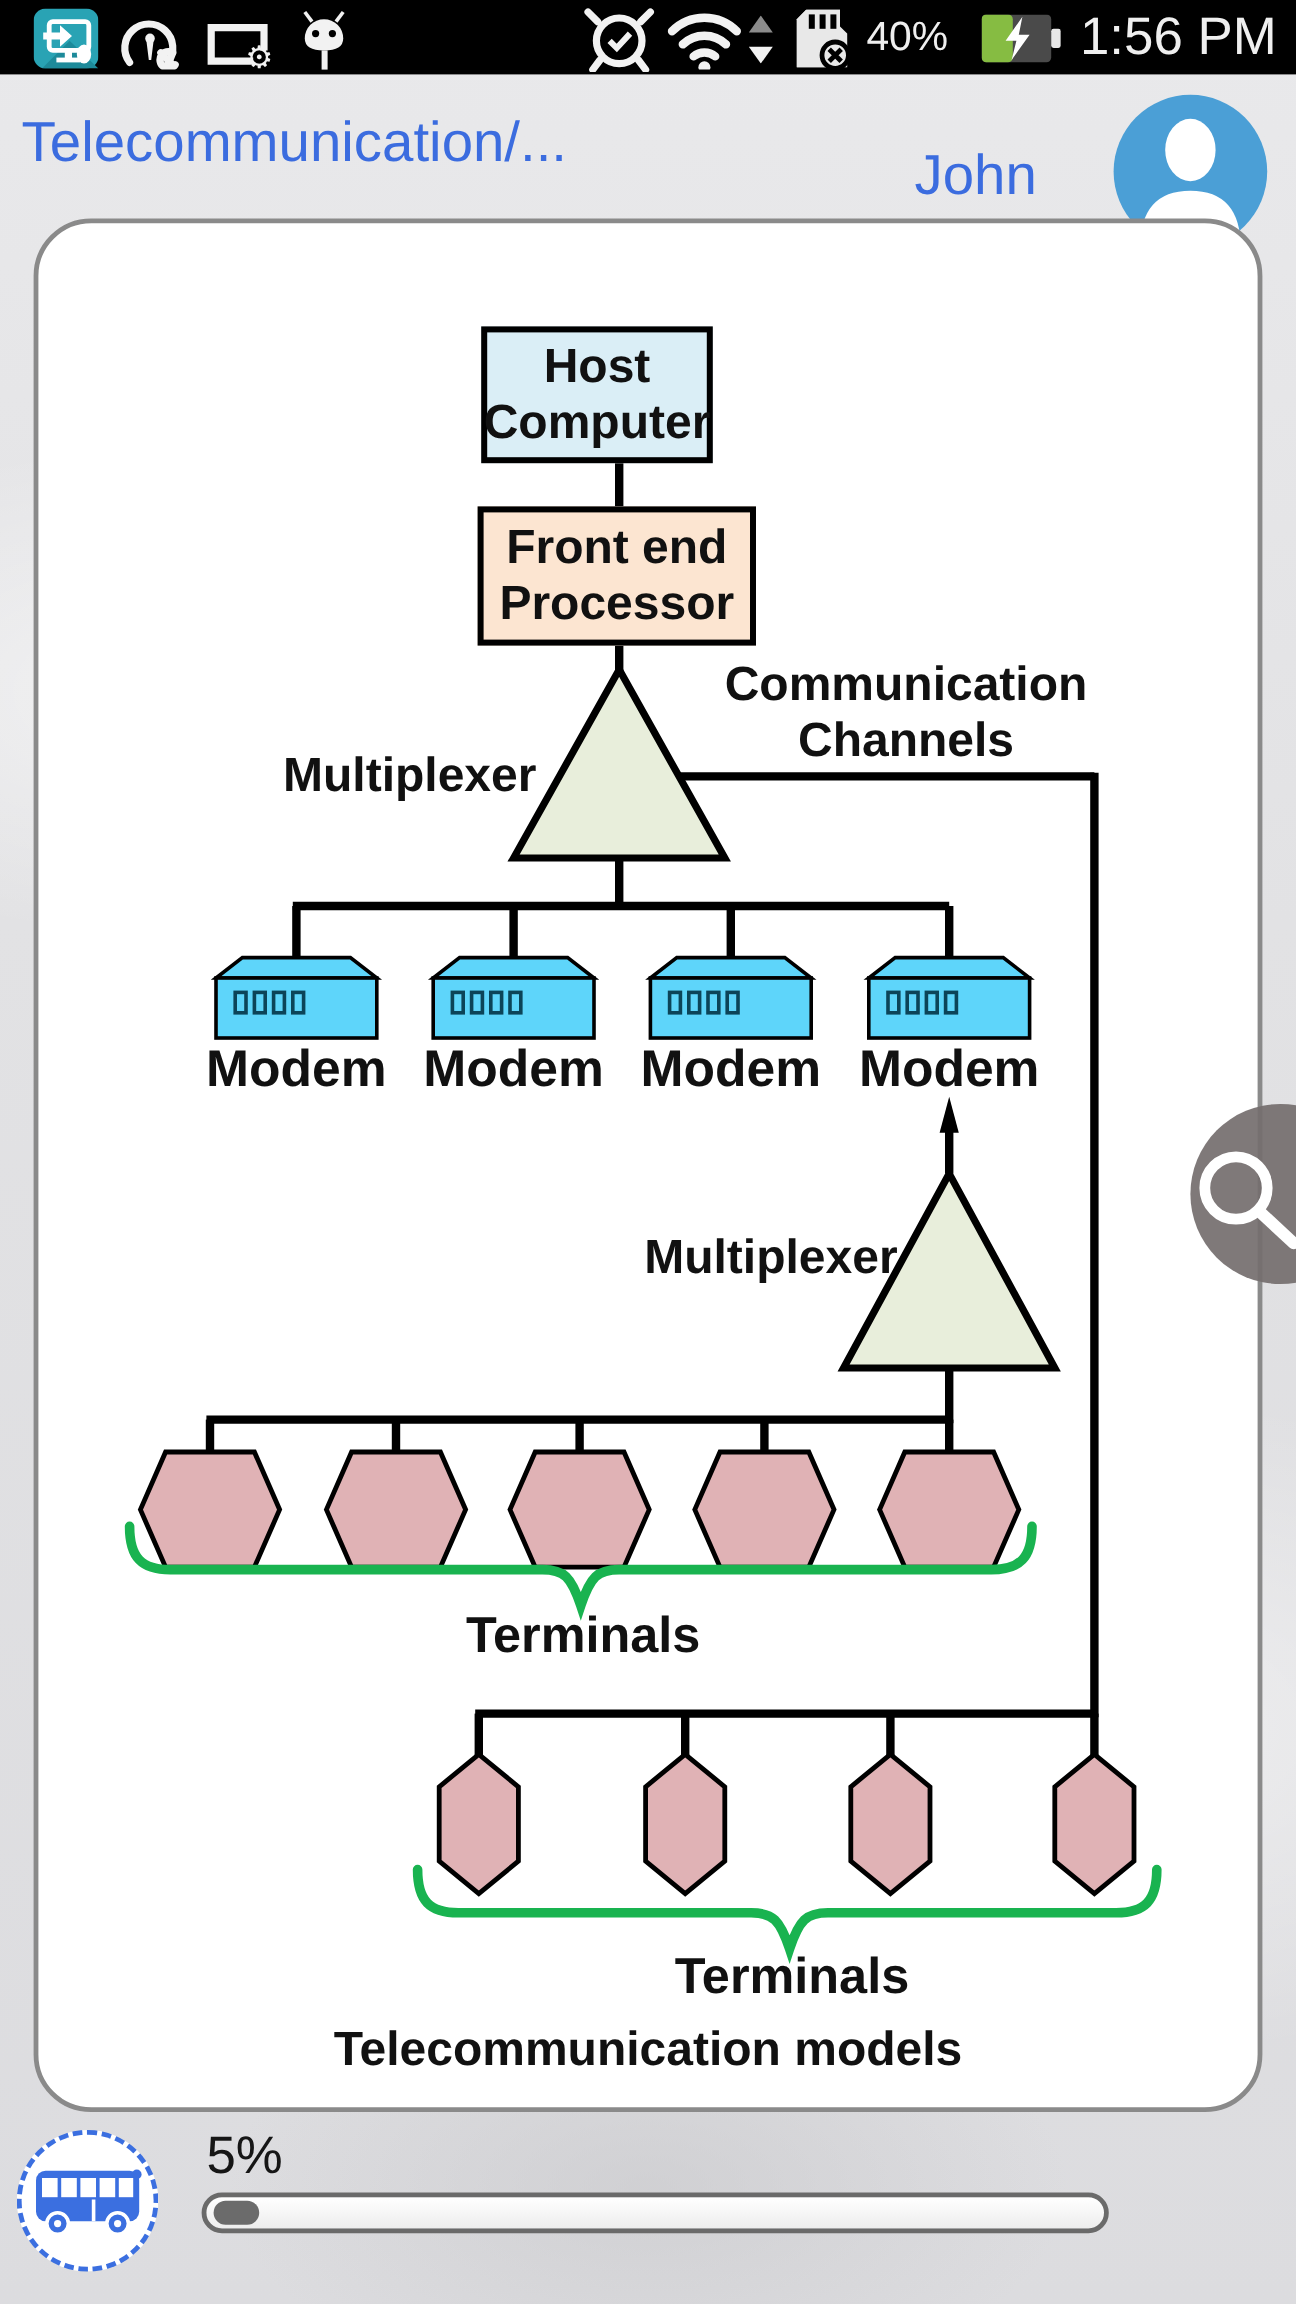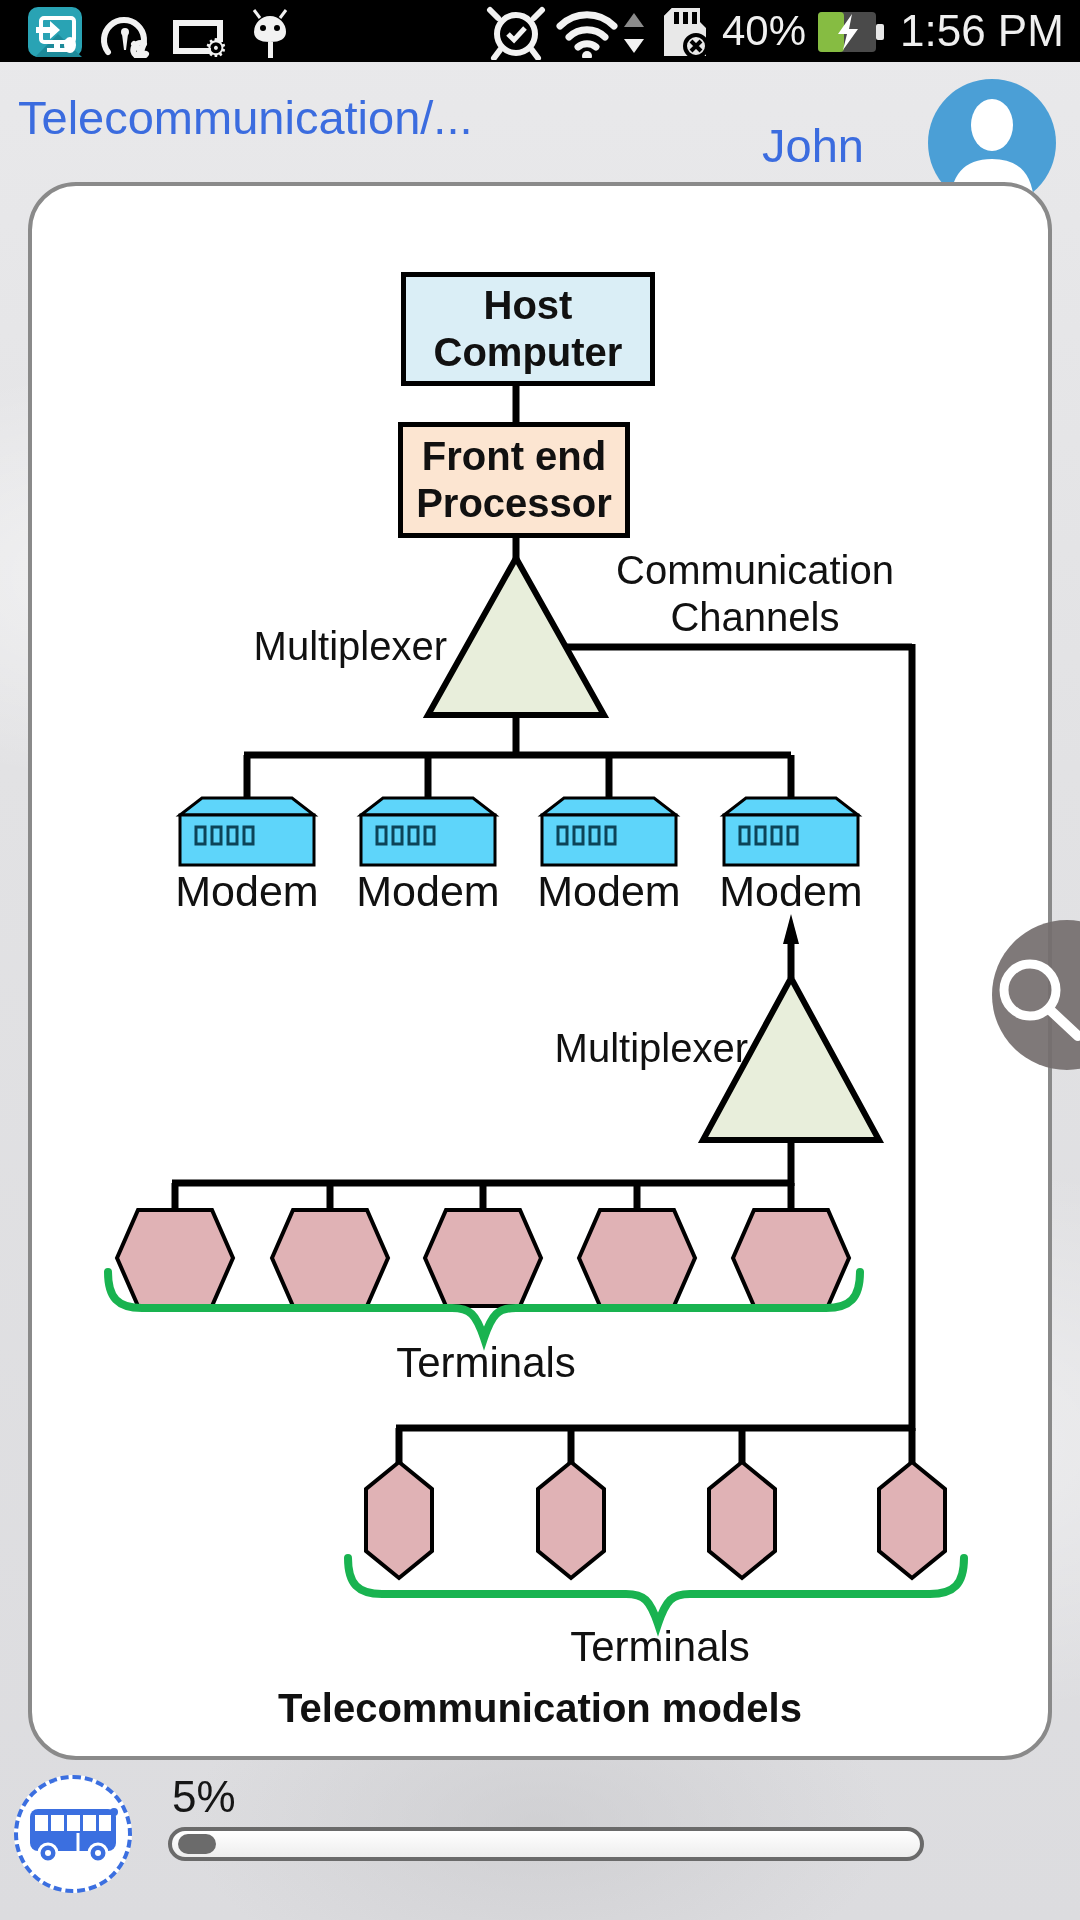--- a/index.html
+++ b/index.html
@@ -8,29 +8,29 @@
     font-family:"Liberation Sans",sans-serif;
     background:
       radial-gradient(ellipse 600px 300px at 15% 30%, rgba(255,255,255,.55), rgba(255,255,255,0) 70%),
       radial-gradient(ellipse 700px 400px at 85% 75%, rgba(255,255,255,.5), rgba(255,255,255,0) 70%),
       radial-gradient(ellipse 500px 250px at 50% 95%, rgba(200,200,203,.6), rgba(200,200,203,0) 70%),
       linear-gradient(180deg,#e9e9eb 0%,#e2e2e4 40%,#dcdcdf 100%);
   }
   .abs{position:absolute;}
   
   #statusbar{left:0;top:0;width:1080px;height:62px;background:#000;}
-  .sb-text{color:#efefef;font-size:42px;line-height:62px;}
+  .sb-text{color:#efefef;font-size:34px;line-height:62px;}
   
   .hdr-text{color:#3b6cdf;font-size:47px;}
   #avatar{left:928px;top:79px;width:128px;height:128px;border-radius:50%;background:#4b9fd6;overflow:hidden;}
   
   #card{left:28px;top:182px;width:1024px;height:1578px;background:#fff;
         border:4px solid #8a8a8a;border-radius:48px;box-sizing:border-box;}
   
-  .dlabel{color:#111;font-weight:400;white-space:pre-line;display:flex;
+  .dlabel{color:#111;font-weight:700;white-space:pre-line;display:flex;
           align-items:center;justify-content:center;text-align:center;line-height:1.18;}
   .node{box-sizing:border-box;border:5px solid #000;display:flex;align-items:center;
         justify-content:center;text-align:center;font-weight:700;color:#111;
         white-space:pre-line;line-height:1.18;font-size:40px;}
   
   #progressbar{left:168px;top:1827px;width:748px;height:26px;border:4px solid #6a6a6a;
                border-radius:17px;background:linear-gradient(180deg,#ffffff,#ededed);box-sizing:content-box;}
   #progressknob{left:6px;top:3px;width:38px;height:20px;border-radius:10px;background:#6b6b6b;}
   #searchfab{left:992px;top:920px;width:150px;height:150px;border-radius:50%;
              background:rgba(116,110,110,.92);}
@@ -196,21 +196,21 @@
       <polygon points="742,1462 775,1489 775,1551 742,1578 709,1551 709,1489"></polygon>
       <polygon points="912,1462 945,1489 945,1551 912,1578 879,1551 879,1489"></polygon>
     </g>
 
     <g fill="none" stroke="#19b350" stroke-width="8" stroke-linecap="round">
       <path d="M108 1272 C108 1298 118 1308 142 1308 L452 1308 C470 1308 476 1314 484 1338 C492 1314 498 1308 516 1308 L826 1308 C850 1308 860 1298 860 1272"></path>
       <path d="M348 1558 C348 1584 358 1594 382 1594 L626 1594 C644 1594 650 1600 658 1624 C666 1600 672 1594 690 1594 L930 1594 C954 1594 964 1584 964 1558"></path>
     </g>
   </svg>
 
-  <div class="abs node" style="left:401px;top:272px;width:254px;height:114px;background:#daeef6">Host
+  <div class="abs node" style="left:401px;top:272px;width:193px;height:114px;background:#daeef6">Host
 Computer</div>
   <div class="abs node" style="left:398px;top:422px;width:232px;height:116px;background:#fce5d1">Front end
 Processor</div>
 
   <div class="abs dlabel" style="left:200px;top:624px;width:247px;height:46px;font-size:40px;justify-content:flex-end">Multiplexer</div>
   <div class="abs dlabel" style="left:565px;top:546px;width:380px;height:96px;font-size:40px">Communication
 Channels</div>
 
   <div class="abs dlabel" style="left:172px;top:868px;width:150px;height:46px;font-size:43px">Modem</div>
   <div class="abs dlabel" style="left:353px;top:868px;width:150px;height:46px;font-size:43px">Modem</div>

